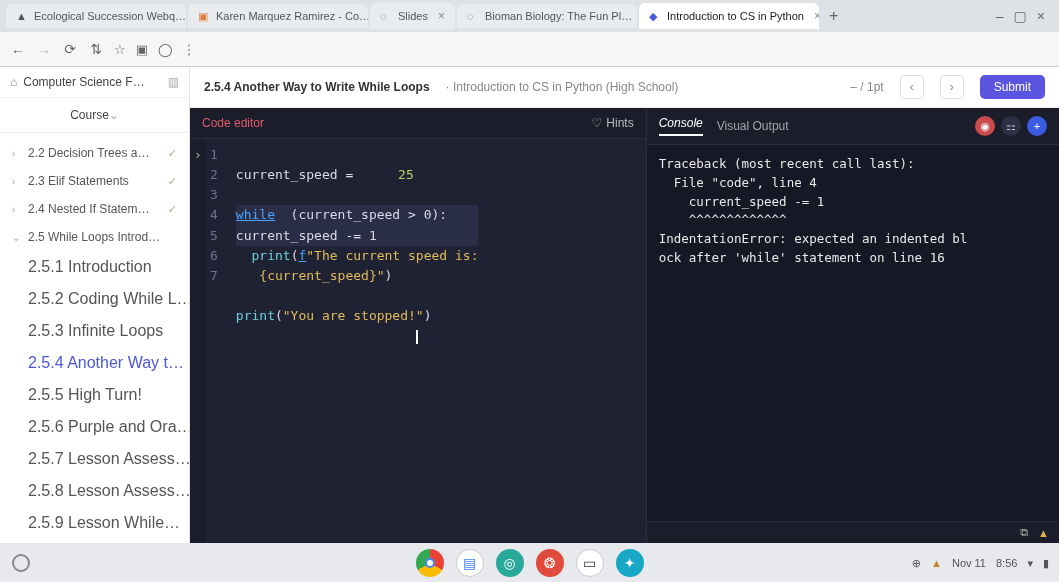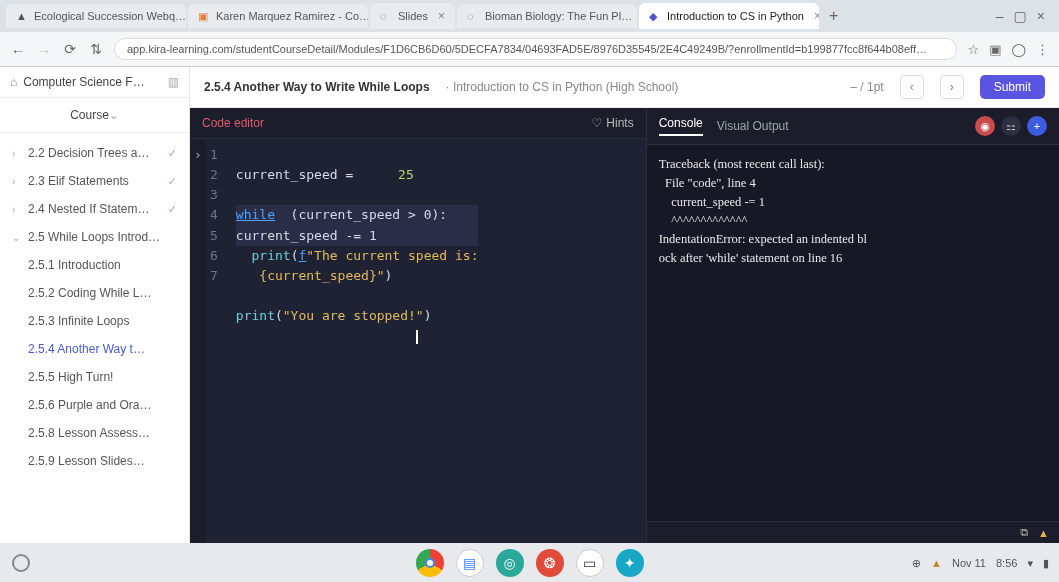--- a/index.html
+++ b/index.html
@@ -111,21 +111,21 @@
     align-items: center;
     gap: 6px;
     padding: 7px 12px;
     color: #555;
     cursor: pointer;
     white-space: nowrap;
     overflow: hidden;
     text-overflow: ellipsis;
   }
   .nav-item .chev { color:#aaa; font-size:10px; width:10px; }
-  .nav-item.sub { padding-left: 28px; font-size: 12px; }
+  .nav-item.sub { padding-left: 28px; font-size: 16px; }
   .nav-item.current { color: #4a58d8; font-weight: 500; align-items: flex-end; }
   .nav-item .check { margin-left:auto; color:#8fb98f; font-size:11px;}
 
   
   .main {
     flex: 1;
     display: flex;
     flex-direction: column;
     min-width: 0;
   }
@@ -173,21 +173,21 @@
     display:flex;
     align-items:center;
     padding:8px 12px;
     font-size:12px;
     background:#1b1d2a;
     border-bottom:1px solid #2b2e40;
     gap:14px;
   }
   .pane-head .label-red { color:#e05a6b; font-weight:500; }
   .pane-head .hints { margin-left:auto; color:#bbb; display:flex; gap:4px; align-items:center; cursor:pointer;}
-  .pane-head .tab-active { color:#fff; border-bottom:2px solid #fff; padding-bottom:4px; cursor:pointer;}
+  .pane-head .tab-active { color:#fff; border-bottom:2px solid #fff; padding-bottom:4px; cursor:pointer;font-style:italic;}
   .pane-head .tab-inactive { color:#9aa; cursor:pointer;}
   .pane-head .round-btn {
     width:20px;height:20px;border-radius:50%;
     display:flex;align-items:center;justify-content:center;
     font-size:11px;cursor:pointer;
   }
   .round-red{ background:#c94b4b; color:#fff;}
   .round-dark{ background:#2d3042; color:#ccc;}
   .round-blue{ background:#3b5be0; color:#fff;}
 
@@ -233,21 +233,21 @@
   .console-body {
     flex:1;
     font-family:"Menlo","Consolas",monospace;
     font-size:12.5px;
     line-height:1.5;
     color:#ddd;
     padding:10px 12px;
     background:#161826;
     white-space:pre-wrap;
   }
-  .console-body .tr { color:#e9e9e9;font-family:Liberation Serif, serif; }
+  .console-body .tr { color:#e9e9e9; }
 
   
   .status-strip {
     height:22px;
     background:#1b1d2a;
     display:flex;
     align-items:center;
     justify-content:flex-end;
     gap:10px;
     padding:0 10px;
@@ -318,21 +318,20 @@
       <span>–</span>
       <span>▢</span>
       <span>×</span>
     </div>
   </div>
   <div class="addr-bar">
     <span class="nav-icon">←</span>
     <span class="nav-icon" style="opacity:.4">→</span>
     <span class="nav-icon">⟳</span>
     <span class="nav-icon">⇅</span>
-    <div class="url-field">app.kira-learning.com/studentCourseDetail/Modules/F1D6CB6D60/5DECFA7834/04693FAD5E/8976D35545/2E4C49249B/?enrollmentId=b199877fcc8f644b08eff…</div>
     <div class="addr-right">
       <span>☆</span>
       <span>▣</span>
       <span>◯</span>
       <span>⋮</span>
     </div>
   </div>
 </div>
 
 <div class="app">
@@ -380,24 +379,27 @@
       <div class="nav-item sub current">
           <span>2.5.4 Another Way t…</span>
         </div>
       <div class="nav-item sub">
           <span>2.5.5 High Turn!</span>
         </div>
       <div class="nav-item sub">
           <span>2.5.6 Purple and Ora…</span>
         </div>
       <div class="nav-item sub">
+          <span>2.5.7 Lesson Assess…</span>
+        </div>
+      <div class="nav-item sub">
           <span>2.5.8 Lesson Assess…</span>
         </div>
       <div class="nav-item sub">
-          <span>2.5.9 Lesson Slides…</span>
+          <span>2.5.9 Lesson While…</span>
         </div>
     </div>
   </div>
 
   <div class="main">
     <div class="lesson-header">
       <span class="title">2.5.4 Another Way to Write While Loops</span>
       <span class="crumb">· Introduction to CS in Python (High School)</span>
       <span class="spacer"></span>
       <span class="pts">– / 1pt</span>

